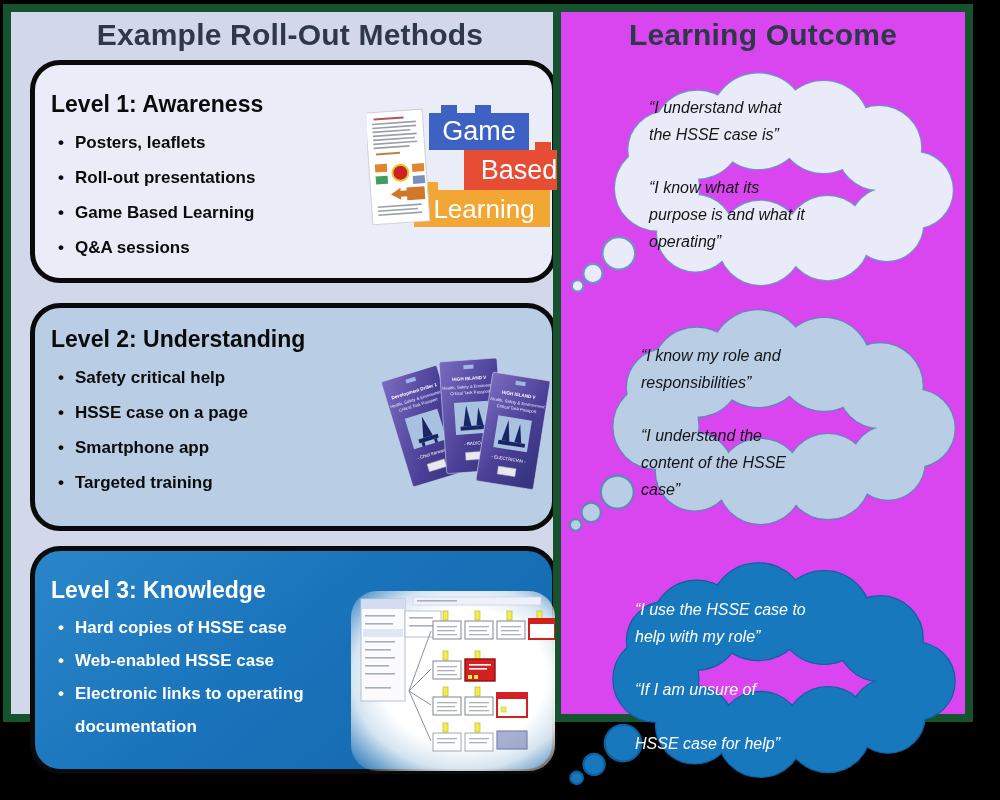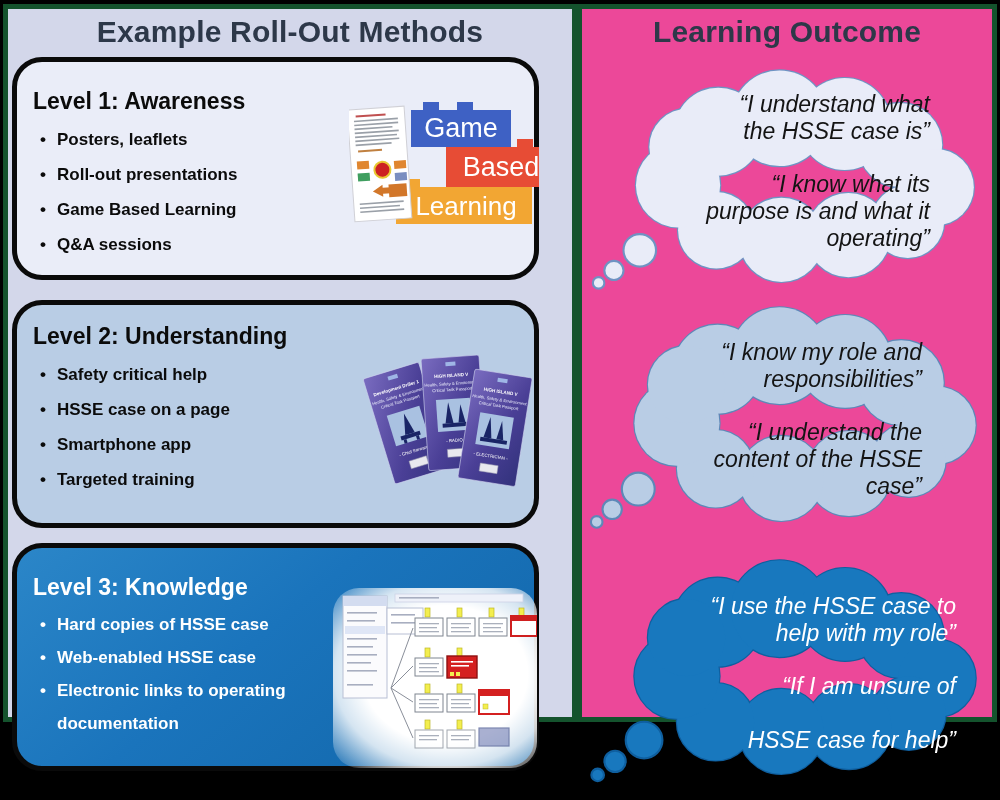--- a/index.html
+++ b/index.html
@@ -1,28 +1,28 @@
 <!DOCTYPE html>
 <html><head>
 <meta charset="utf-8">
 <style>
   html,body{margin:0;padding:0;}
   body{
     width:1000px;height:800px;background:#000;position:relative;
     font-family:"Liberation Sans",sans-serif;overflow:hidden;
   }
-  .panel{position:absolute;top:4px;height:718px;border:5px solid #14532d;box-sizing:border-box;padding-left:40px;}
+  .panel{position:absolute;top:4px;height:718px;border:8px solid #14532d;box-sizing:border-box;padding-left:40px;}
   .panel-left{left:3px;width:574px;background:#d3d7ea;}
-  .panel-right{left:577px;width:420px;background:#ec4899;}
+  .panel-right{left:553px;width:420px;background:#d946ef;}
   .panel-title{
     position:absolute;top:6px;left:0;width:100%;text-align:center;
     font-size:30px;font-weight:bold;color:#2d3849;letter-spacing:.2px;
   }
   
-  .level-box{position:absolute;left:4px;width:527px;border:5px solid #0a0a0a;border-radius:30px;box-sizing:border-box;}
+  .level-box{position:absolute;left:19px;width:527px;border:5px solid #0a0a0a;border-radius:30px;box-sizing:border-box;}
   .box1{top:48px;height:223px;background:#eaedf8;}
   .box2{top:291px;height:228px;background:#b9cde5;}
   .box3{top:534px;height:228px;background:linear-gradient(140deg,#2b86c8 0%,#1a74bc 45%,#1266a9 100%);}
   .box-text{position:absolute;left:16px;z-index:3;color:#0b0b0b;}
   .box3 .box-text{color:#ffffff;}
   .box-title{font-size:23px;font-weight:bold;margin:0 0 7px 0;}
   ul.bullets{list-style:none;margin:0;padding:0;font-size:17px;font-weight:bold;}
   ul.bullets li{position:relative;padding-left:24px;line-height:35px;}
   ul.bullets li::before{content:"•";position:absolute;left:7px;}
   .box3 ul.bullets li{line-height:33px;}
@@ -36,21 +36,21 @@
   .flowchart{
     left:316px;top:40px;width:204px;height:180px;border-radius:26px;
     background:radial-gradient(ellipse at 55% 48%, #ffffff 52%, rgba(255,255,255,.82) 70%, rgba(255,255,255,0) 99%);
   }
   
   .bubble{position:absolute;}
   .bub1{left:8px;top:50px;width:402px;height:242px;}
   .bub2{left:6px;top:286px;width:406px;height:246px;}
   .bub3{left:6px;top:536px;width:406px;height:252px;}
   .bubble svg{position:absolute;left:0;top:0;width:100%;height:100%;}
-  .bubble-text{position:absolute;font-size:23px;font-style:italic;line-height:27px;color:#141414;z-index:2;text-align:right;}
+  .bubble-text{position:absolute;font-size:16px;font-style:italic;line-height:27px;color:#141414;z-index:2;}
   .bub1 .bubble-text{left:80px;top:32px;width:260px;}
   .bub2 .bubble-text{left:74px;top:44px;width:260px;}
   .bub3 .bubble-text{left:68px;top:42px;width:300px;color:#ffffff;margin-top:6px;}
   .quote{margin:0 0 26px 0;}
   
   .c1-fill{fill:#e9ecf8;}.c1-line{stroke:#6f93c3;}
   .c2-fill{fill:#b9cde5;}.c2-line{stroke:#5e88b8;}
   .c3-fill{fill:#1878be;}.c3-line{stroke:#0f5f9f;}
   .cloud-stroke circle{stroke-width:2.4;}
   .cloud-fill circle{stroke:none;}

